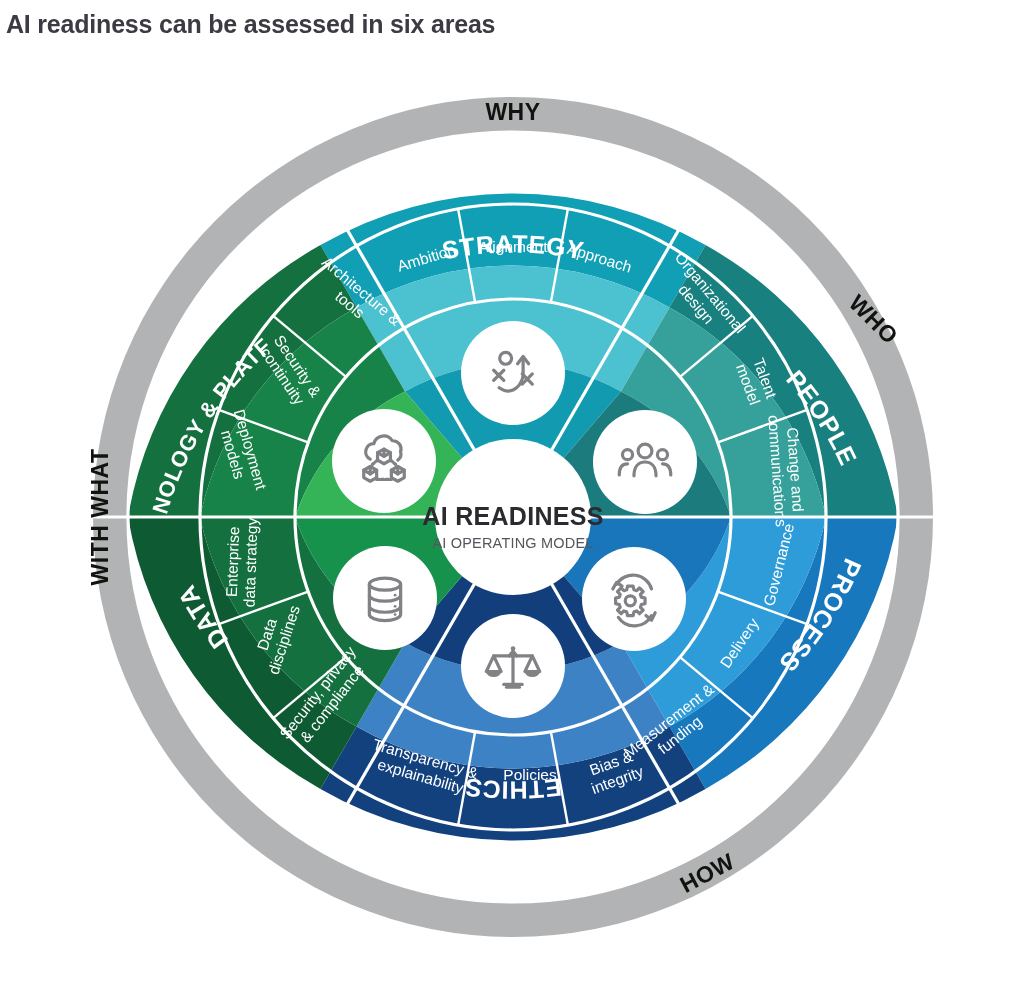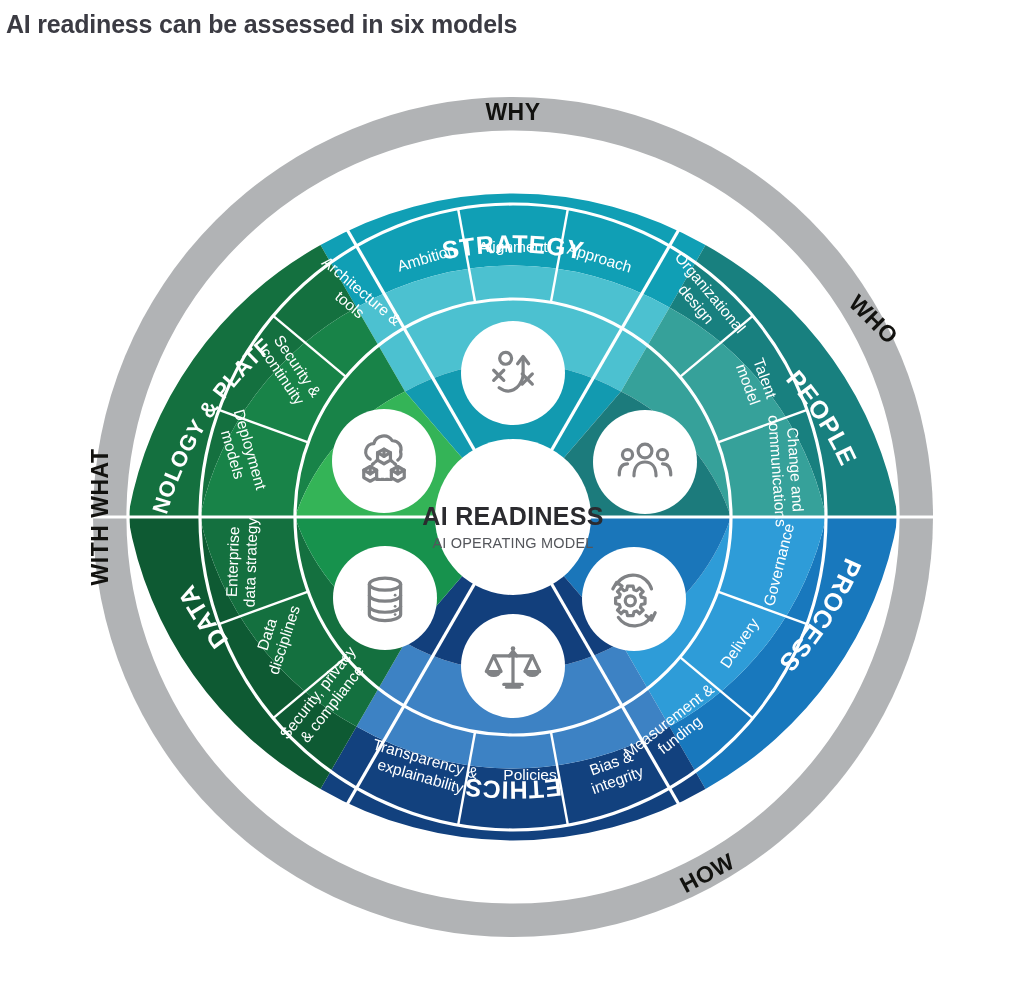--- a/index.html
+++ b/index.html
@@ -34,21 +34,21 @@
     fill:#54565b;font-size:14.5px;letter-spacing:0.2px;
   }
   .divider{stroke:#ffffff;stroke-width:3.2;fill:none;}
   .thin-divider{stroke:#ffffff;stroke-width:2.4;fill:none;}
   .icon-stroke{fill:none;stroke:#808285;stroke-width:7;stroke-linecap:round;stroke-linejoin:round;}
   .icon-fill{fill:#808285;}
 </style>
 </head>
 <body>
 
-<div id="page-title">AI readiness can be assessed in six models</div>
+<div id="page-title">AI readiness can be assessed in six areas</div>
 
 <div id="wheel-wrap">
 <svg width="1024" height="995" viewBox="0 0 1024 995">
   <defs>
 
     <path id="arcStratSub" d="M 335.7 411.7 A 265 265 0 0 1 690.3 411.7" fill="none"></path>
     <path id="arcPeopleSub" d="M 690.3 411.7 A 265 265 0 0 1 690.3 622.3" fill="none"></path>
     <path id="arcProcSub" d="M 690.3 622.3 A 265 265 0 0 1 335.7 622.3" fill="none"></path>
     <path id="arcEthSub" d="M 335.7 622.3 A 265 265 0 0 1 335.7 411.7" fill="none"></path>
 

